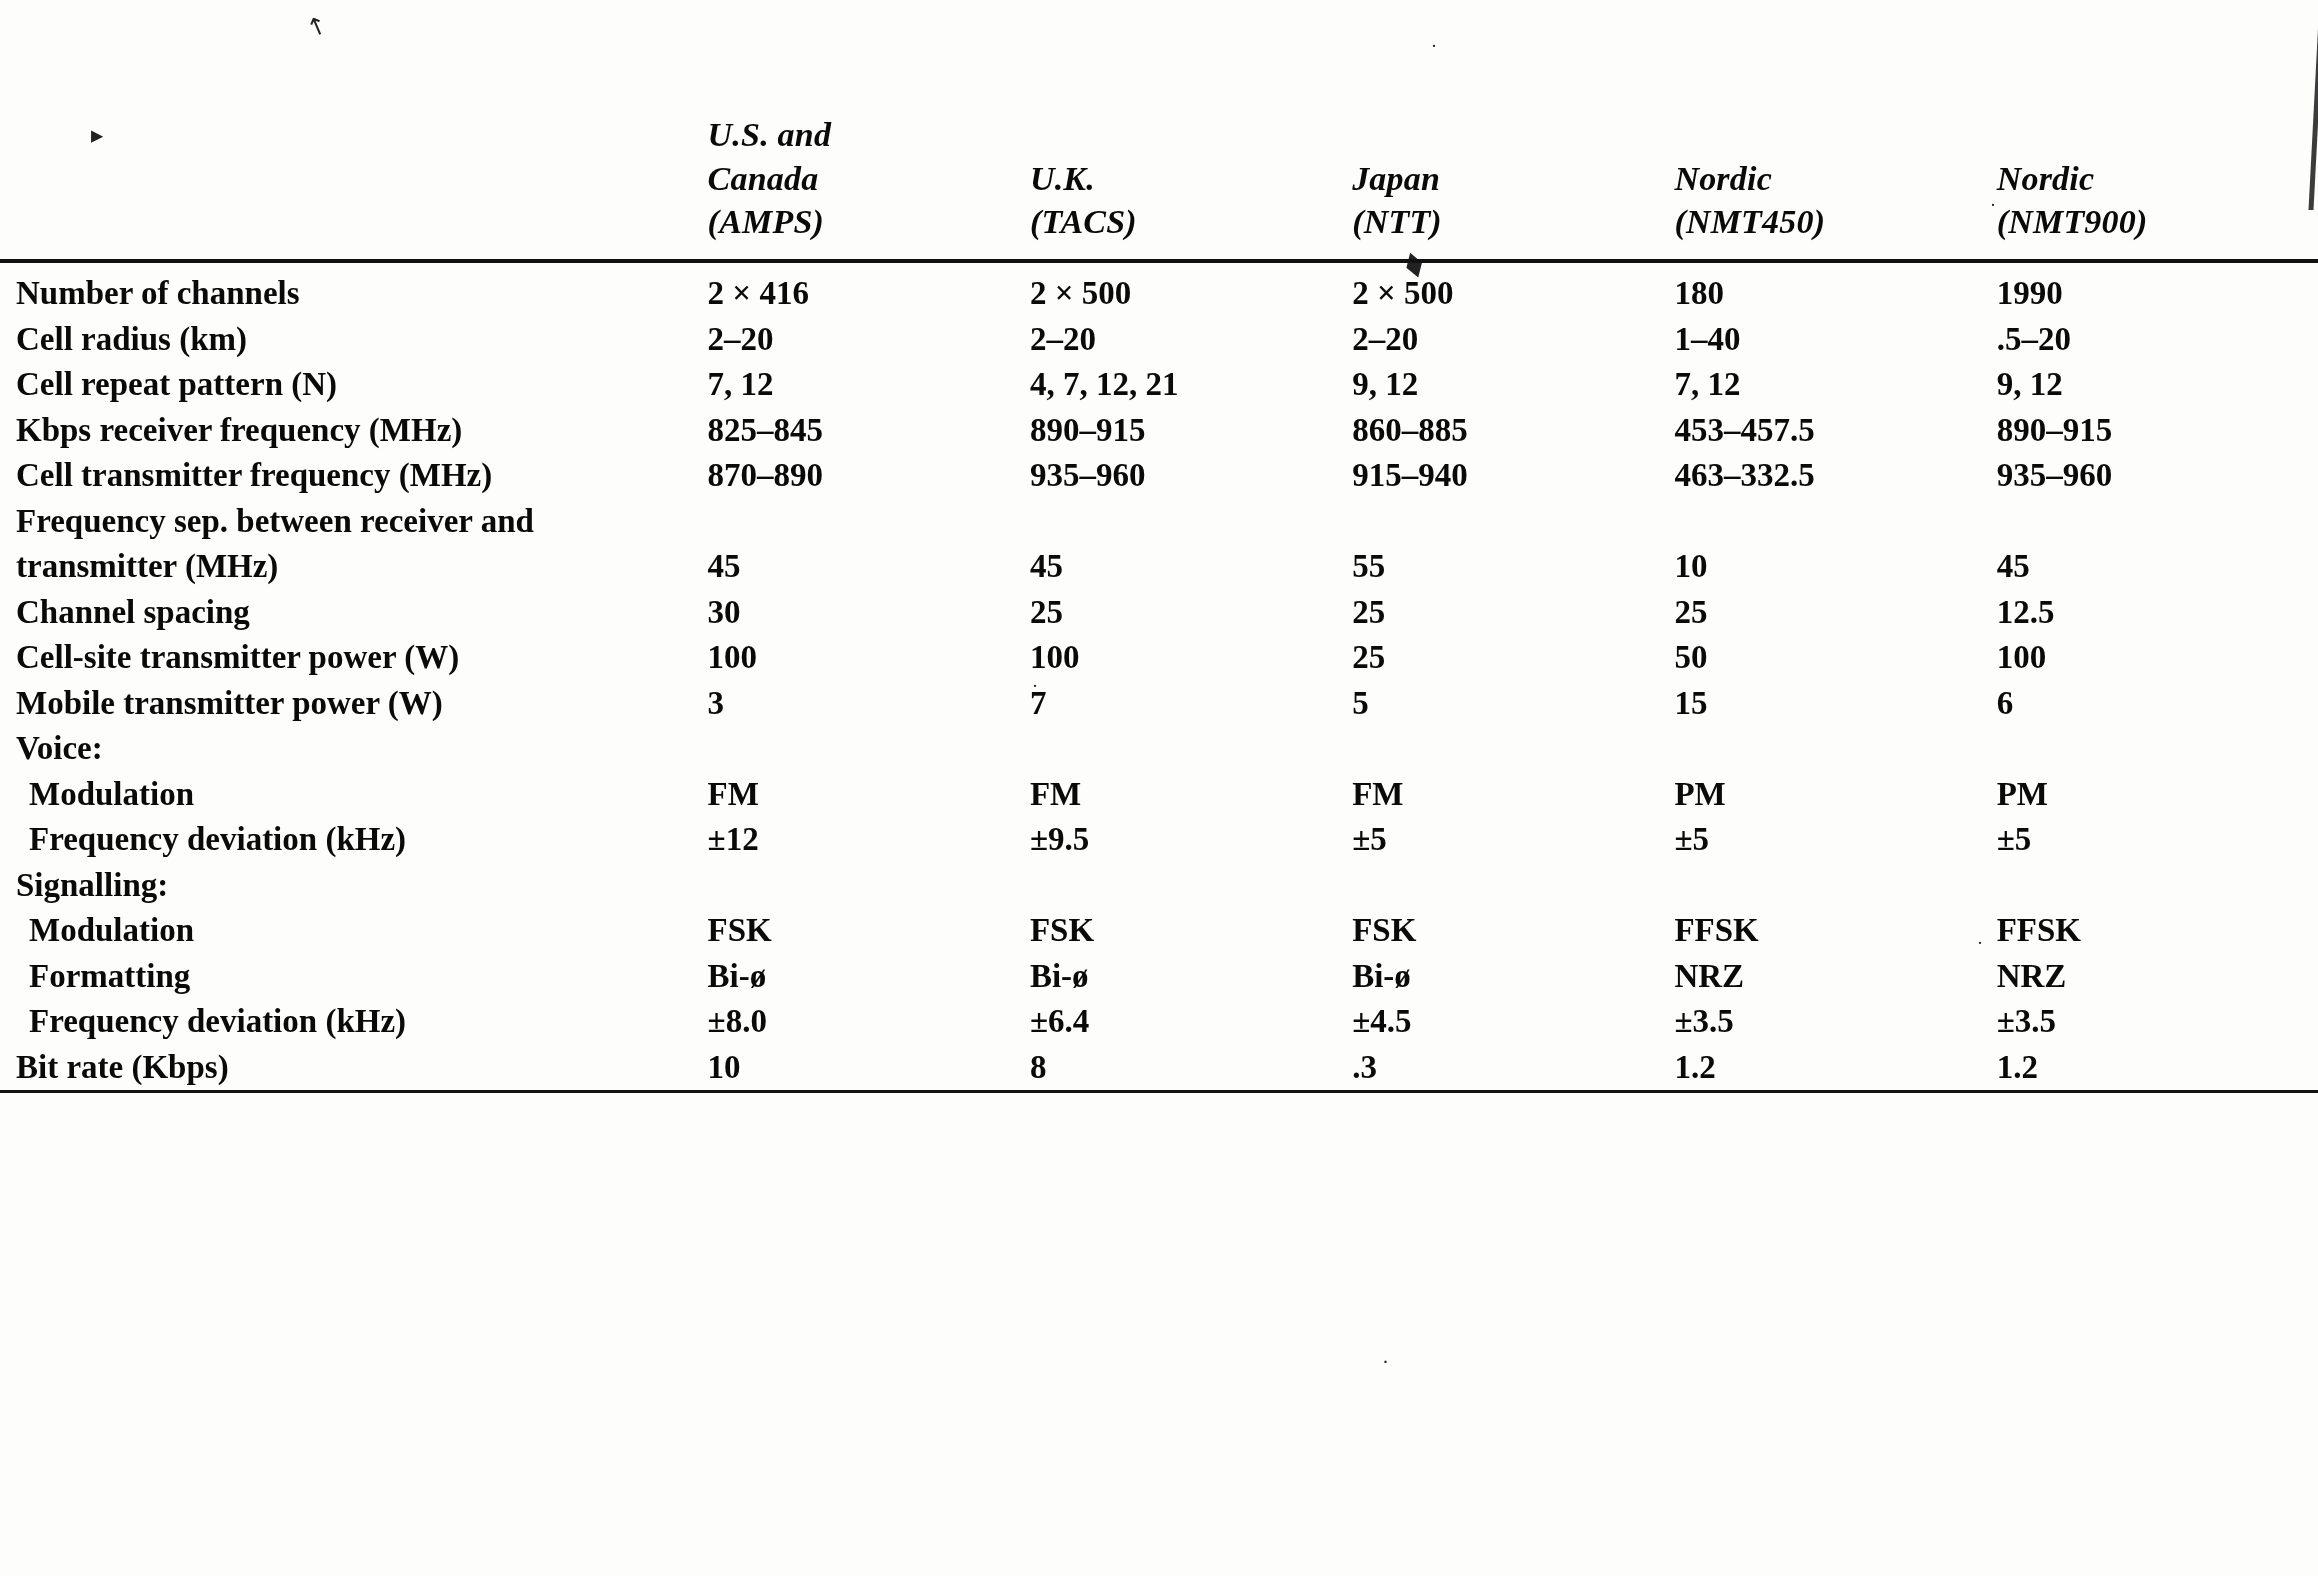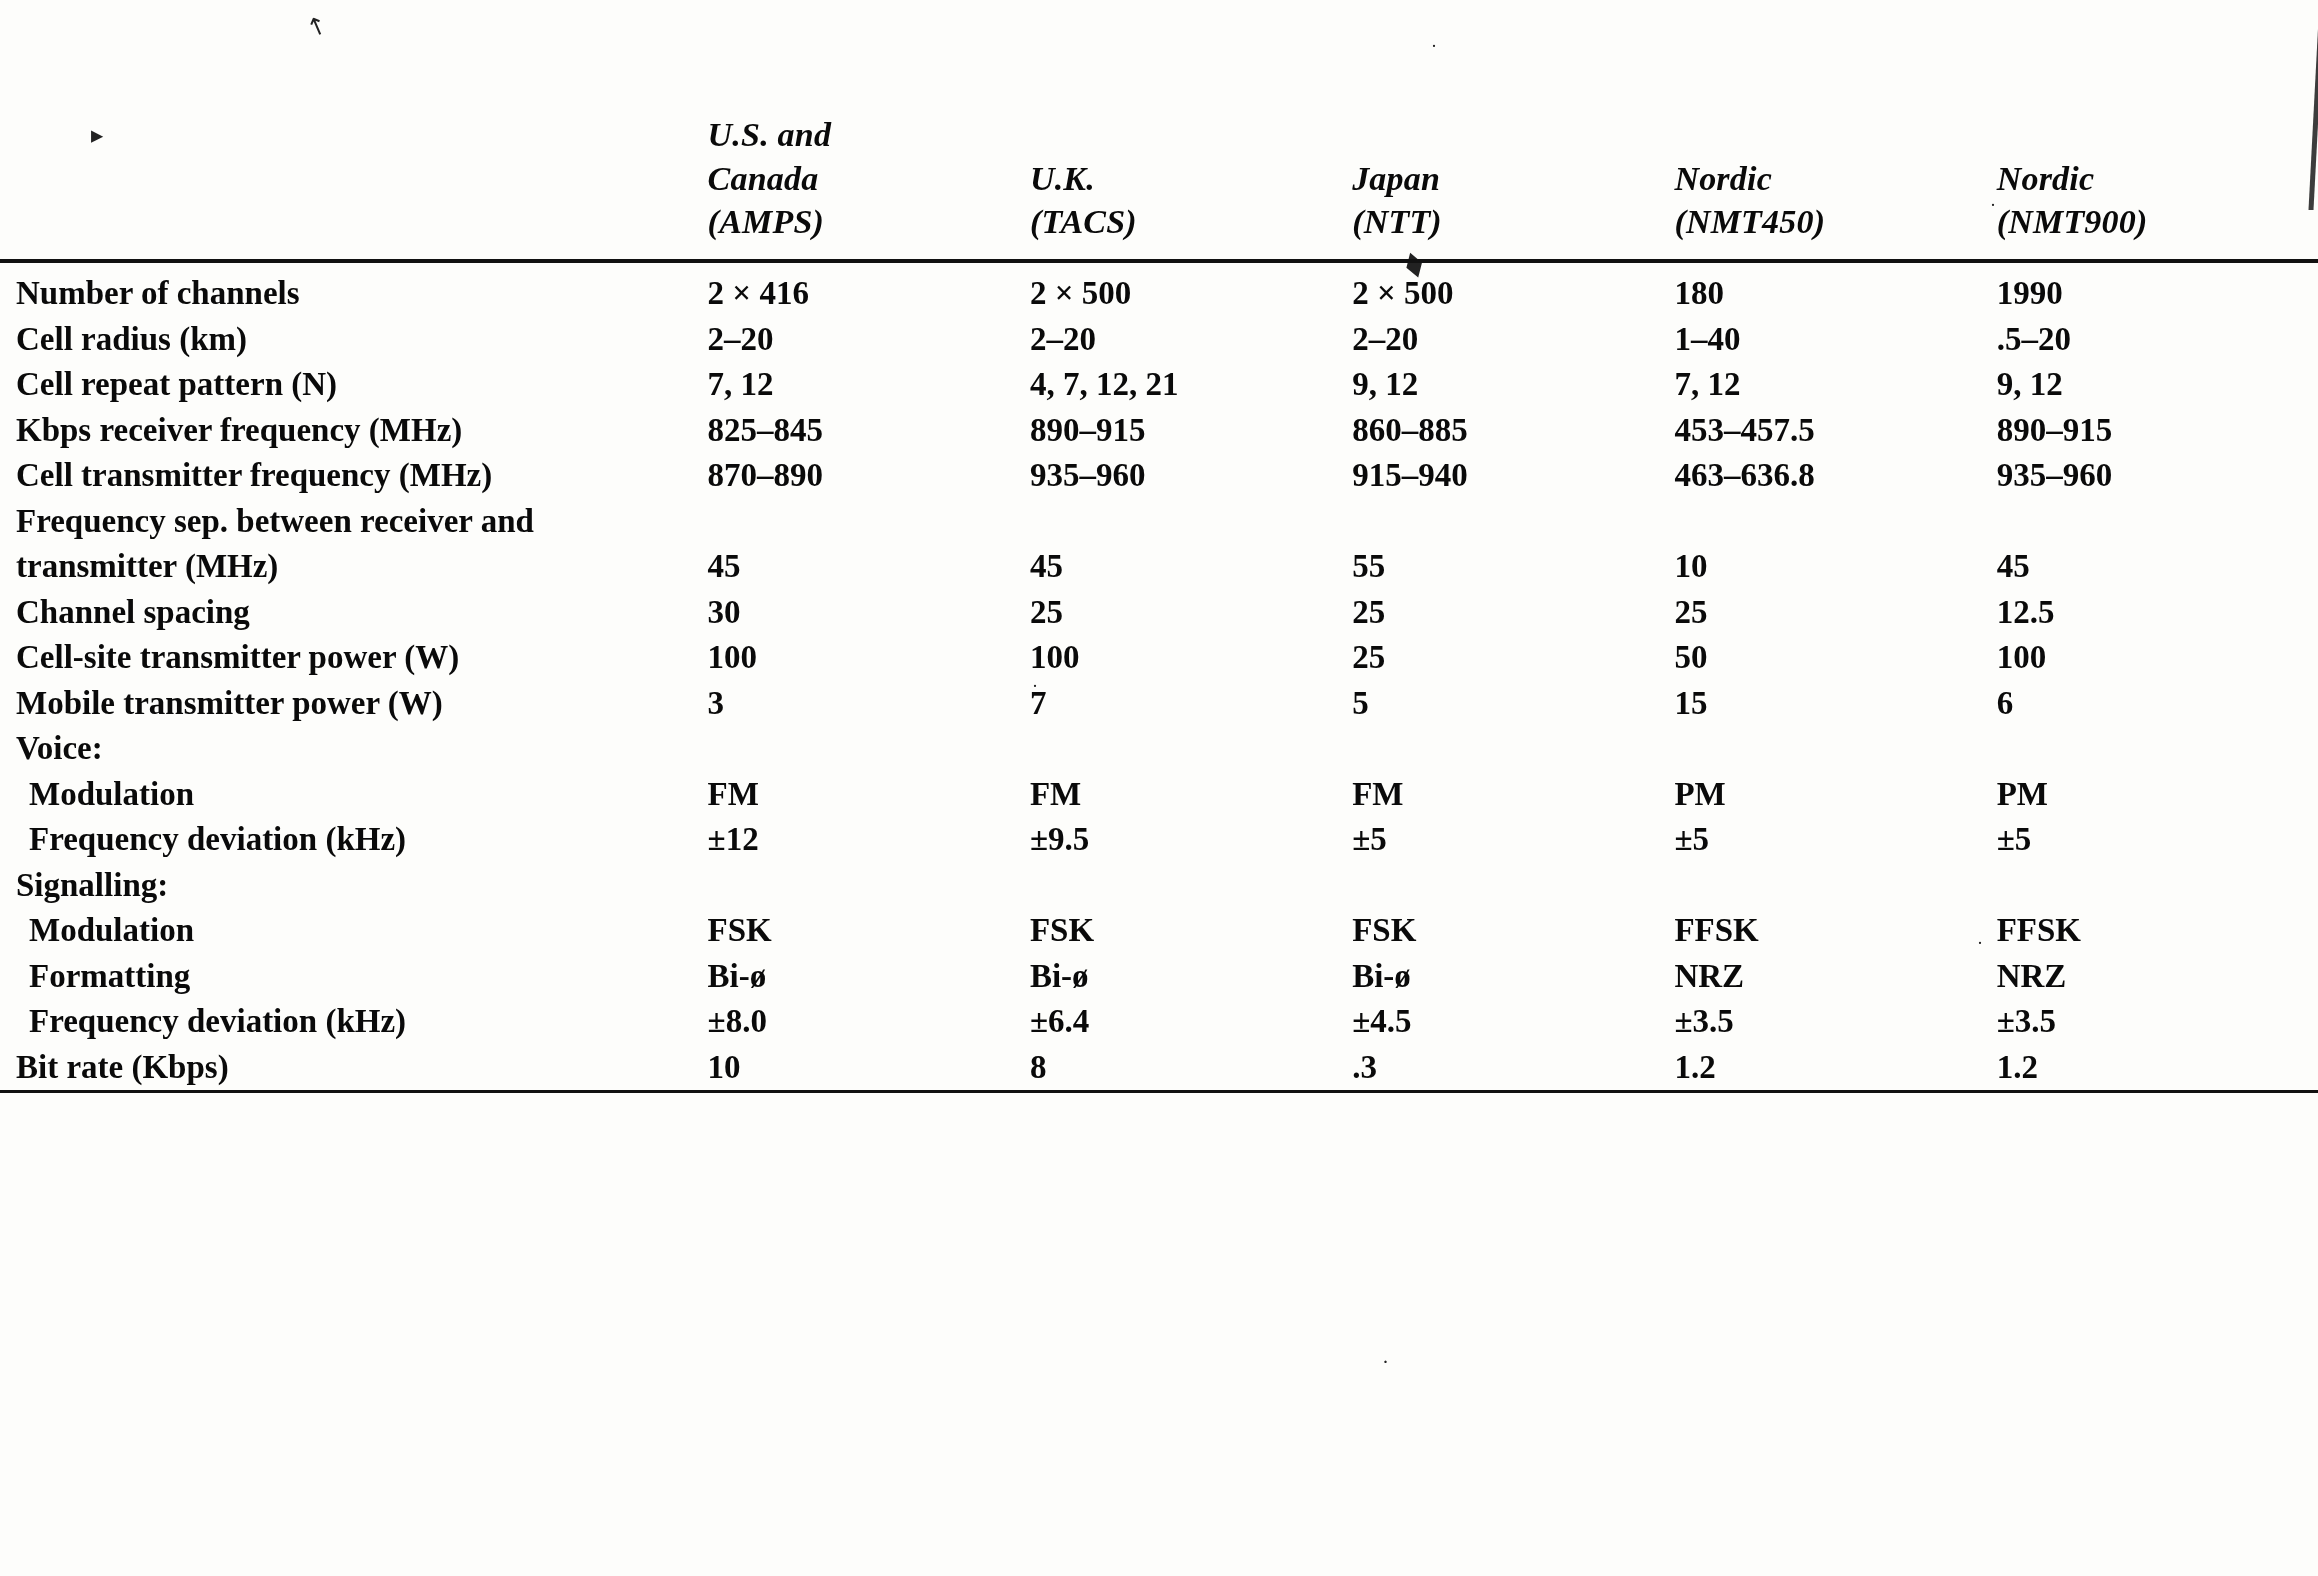--- a/index.html
+++ b/index.html
@@ -204,21 +204,21 @@
           <td class="data">890–915</td>
           <td class="data">860–885</td>
           <td class="data">453–457.5</td>
           <td class="data">890–915</td>
         </tr>
         <tr>
           <td class="label">Cell transmitter frequency (MHz)</td>
           <td class="data">870–890</td>
           <td class="data">935–960</td>
           <td class="data">915–940</td>
-          <td class="data">463–636.8</td>
+          <td class="data">463–332.5</td>
           <td class="data">935–960</td>
         </tr>
         <tr>
           <td class="label">Frequency sep. between receiver and</td>
           <td class="data"></td>
           <td class="data"></td>
           <td class="data"></td>
           <td class="data"></td>
           <td class="data"></td>
         </tr>

